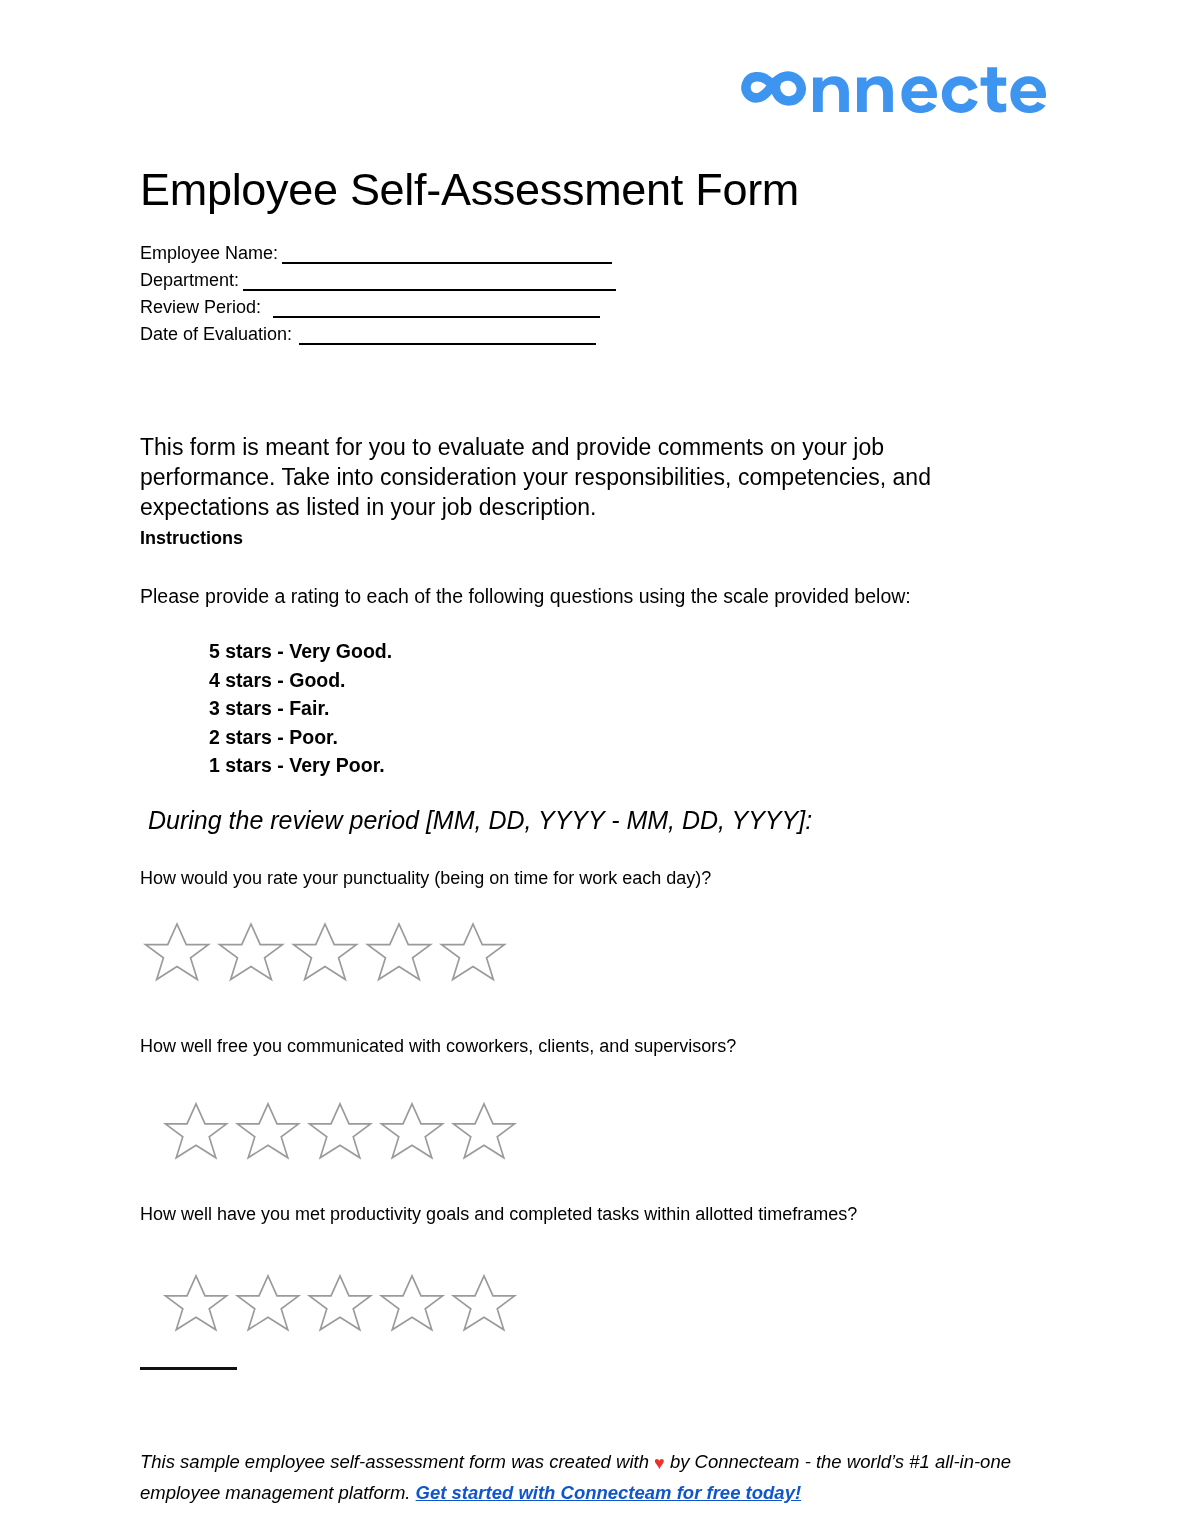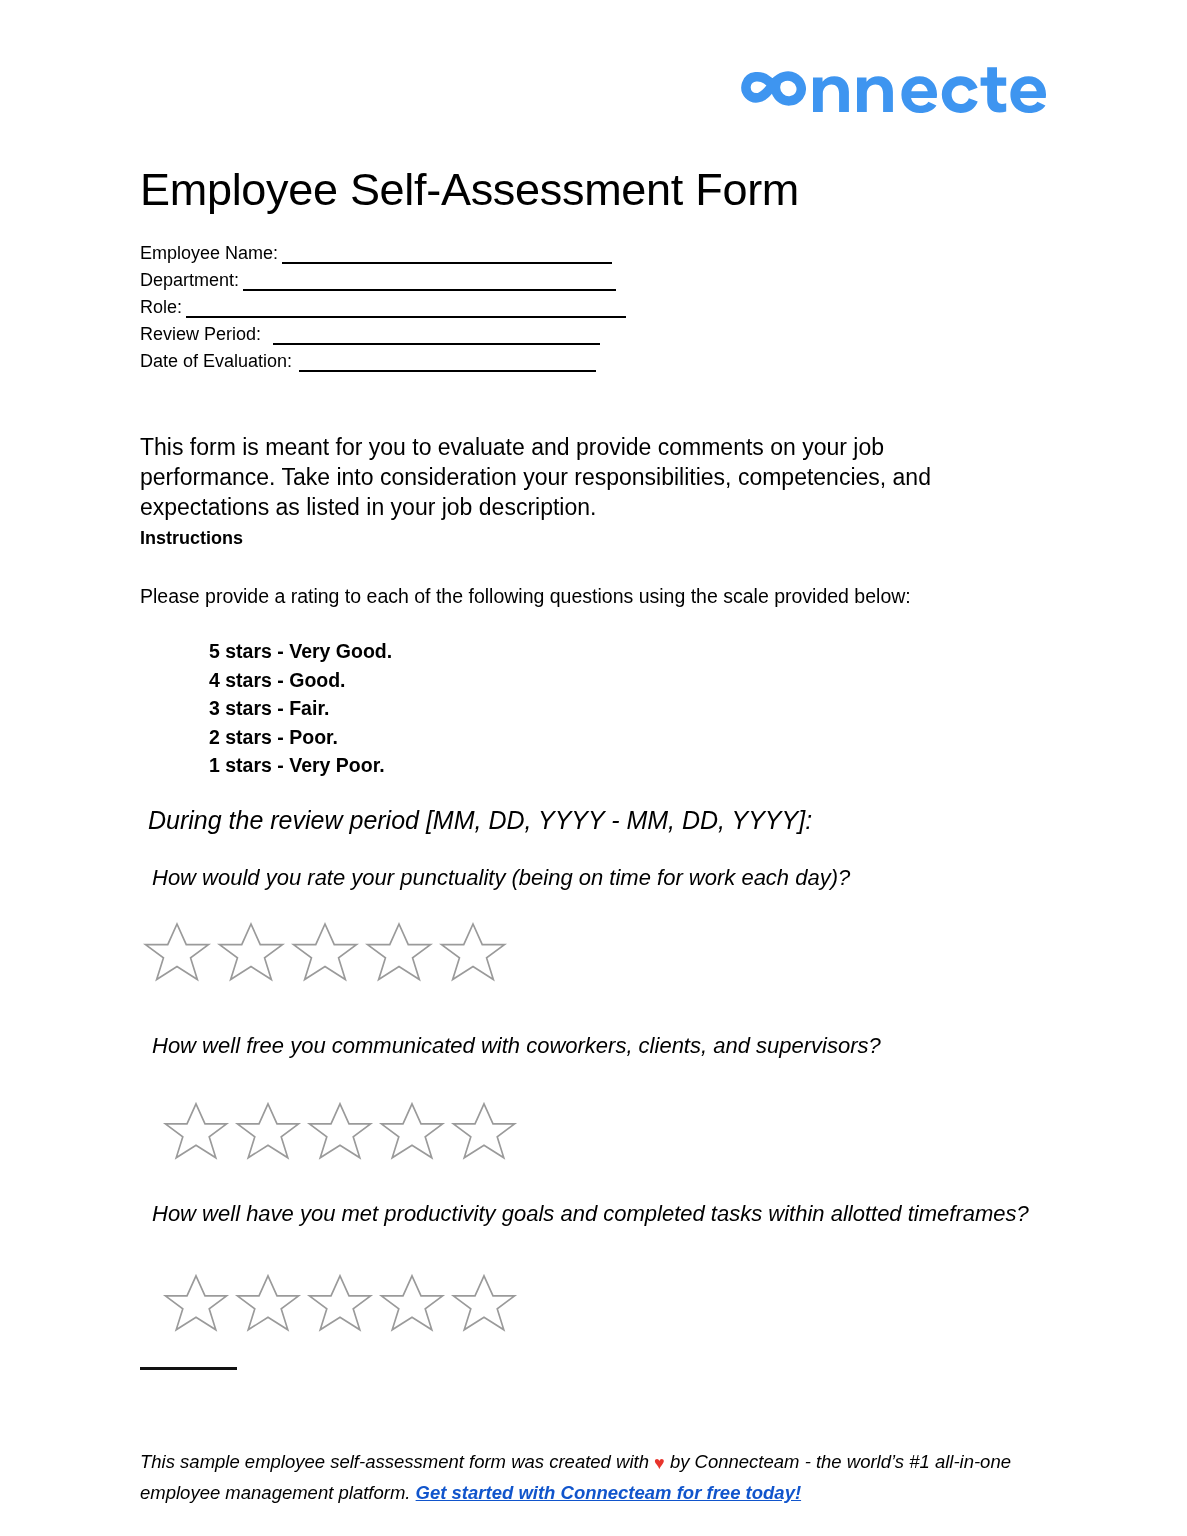--- a/index.html
+++ b/index.html
@@ -116,25 +116,24 @@
     top: 806px;
     font-size: 25px;
     font-style: italic;
     line-height: 28px;
     white-space: nowrap;
   }
 
   
   .question {
     position: absolute;
-    left: 152px;
-    font-size: 22px;
+    left: 140px;
+    font-size: 18px;
     line-height: 28px;
     white-space: nowrap;
-    font-style: italic;
   }
   .q1 { top: 864px; }
   .q2 { top: 1032px; }
   .q3 { top: 1200px; }
 
   .stars {
     position: absolute;
     display: flex;
     align-items: center;
   }
@@ -209,24 +208,20 @@
   <div class="fields">
     <div class="field-row">
       <span class="field-label">Employee Name:</span>
       <span class="field-rule" style="width:330px"></span>
     </div>
     <div class="field-row">
       <span class="field-label">Department:</span>
       <span class="field-rule" style="width:373px"></span>
     </div>
     <div class="field-row">
-      <span class="field-label">Role:</span>
-      <span class="field-rule" style="width:440px"></span>
-    </div>
-    <div class="field-row">
       <span class="field-label">Review Period:</span>
       <span class="field-rule" style="width:327px;margin-left:12px"></span>
     </div>
     <div class="field-row">
       <span class="field-label">Date of Evaluation:</span>
       <span class="field-rule" style="width:297px;margin-left:7px"></span>
     </div>
   </div>
 
   <p class="intro">This form is meant for you to evaluate and provide comments on your job performance. Take into consideration your responsibilities, competencies, and expectations as listed in your job description.</p>

